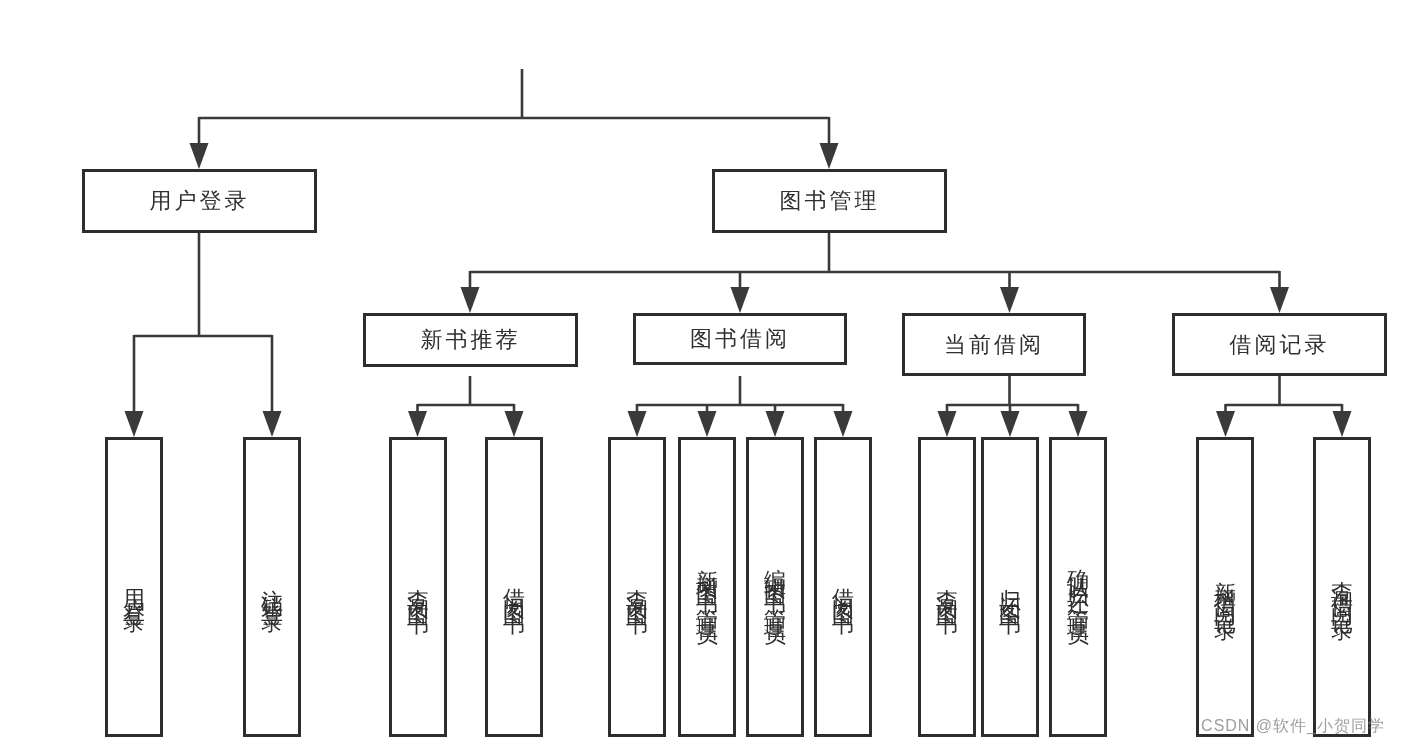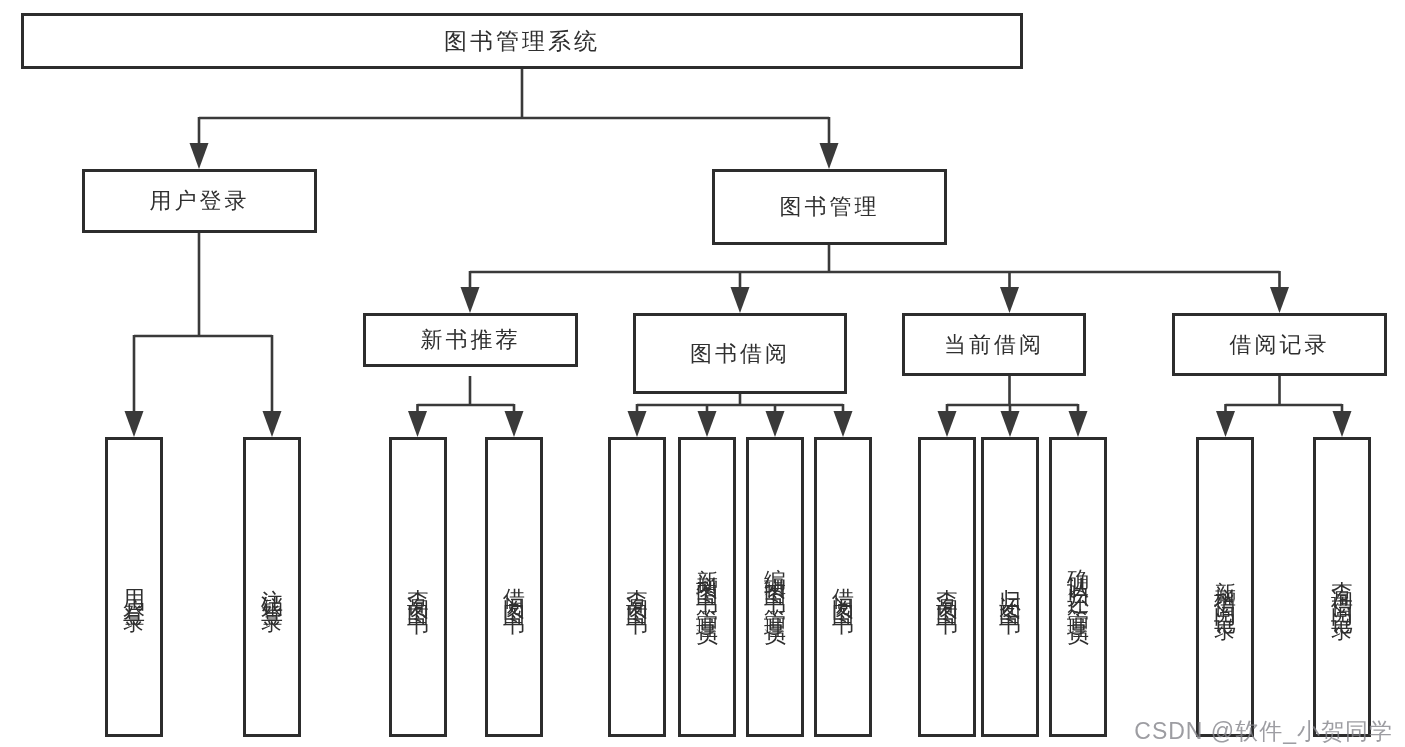--- a/index.html
+++ b/index.html
@@ -31,22 +31,22 @@
     writing-mode:vertical-lr;
     text-orientation:mixed;
     font-size:22px;
     letter-spacing:8px;
     line-height:1;
     color:var(--text);
     white-space:nowrap;
   }
   .watermark{
     position:absolute;
-    top:716px;right:12px;
-    font-size:23px;
+    top:716px;right:20px;
+    font-size:16px;
     letter-spacing:1px;
     color:var(--watermark);
     opacity:.8;
     white-space:nowrap;
   }
 </style>
 </head>
 <body>
 
 <div class="stage">
@@ -76,35 +76,32 @@
       <polygon points="765.5,411 784.5,411 775,437"></polygon>
       <polygon points="833.5,411 852.5,411 843,437"></polygon>
       <polygon points="937.5,411 956.5,411 947,437"></polygon>
       <polygon points="1000.5,411 1019.5,411 1010,437"></polygon>
       <polygon points="1068.5,411 1087.5,411 1078,437"></polygon>
       <polygon points="1216,411 1235,411 1225.5,437"></polygon>
       <polygon points="1332.5,411 1351.5,411 1342,437"></polygon>
     </g>
   </svg>
 
-  <div class="box hbox root" style="left:21px;top:13px;width:1002px;height:56px">
-    <span>图书管理系统</span>
-  </div>
 
   <div class="box hbox" style="left:82px;top:169px;width:235px;height:64px">
     <span>用户登录</span>
   </div>
-  <div class="box hbox" style="left:712px;top:169px;width:235px;height:76px">
+  <div class="box hbox" style="left:712px;top:169px;width:235px;height:64px">
     <span>图书管理</span>
   </div>
 
   <div class="box hbox" style="left:363px;top:313px;width:215px;height:54px">
     <span>新书推荐</span>
   </div>
-  <div class="box hbox" style="left:633px;top:313px;width:214px;height:81px">
+  <div class="box hbox" style="left:633px;top:313px;width:214px;height:52px">
     <span>图书借阅</span>
   </div>
   <div class="box hbox" style="left:902px;top:313px;width:184px;height:63px">
     <span>当前借阅</span>
   </div>
   <div class="box hbox" style="left:1172px;top:313px;width:215px;height:63px">
     <span>借阅记录</span>
   </div>
 
   <div class="box vbox" style="left:105px;top:437px;width:58px;height:300px">

